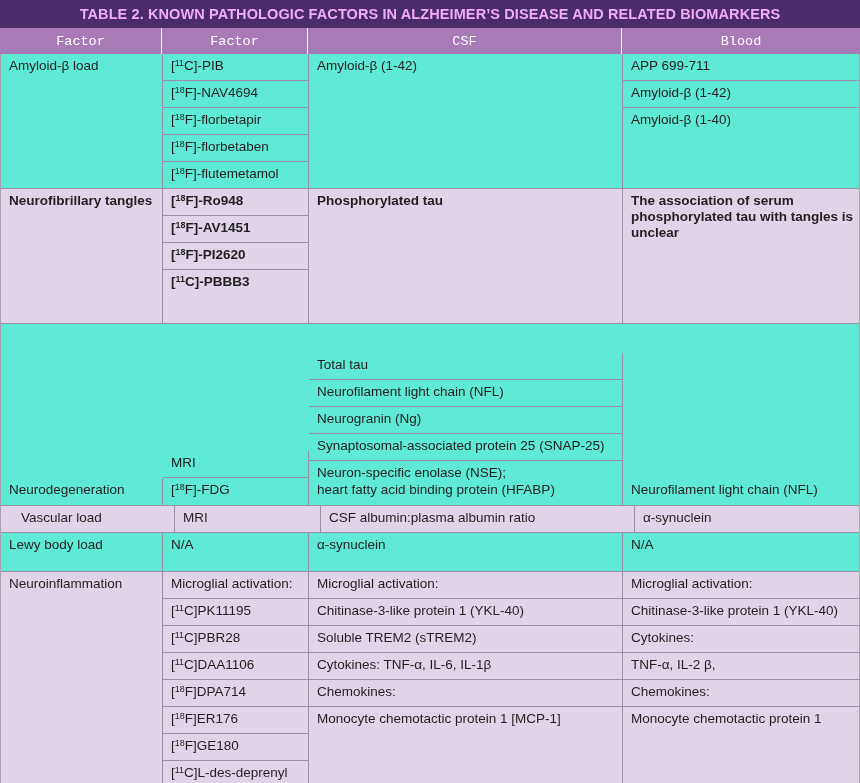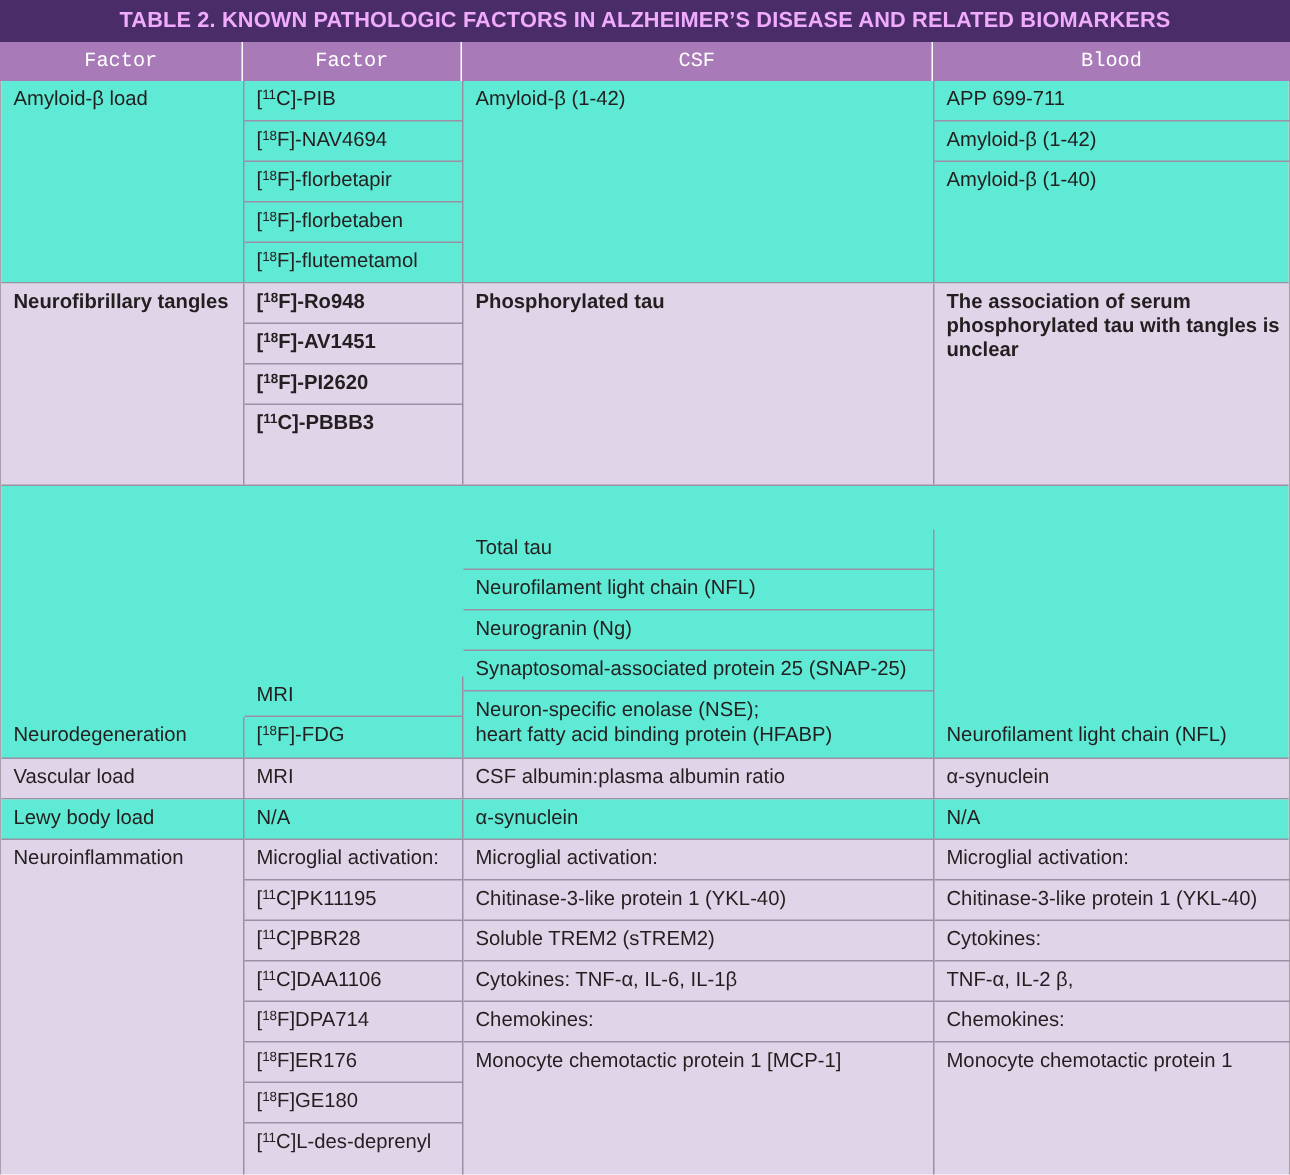--- a/index.html
+++ b/index.html
@@ -189,39 +189,39 @@
           <div class="cell">Neurogranin (Ng)</div>
           <div class="cell">Synaptosomal-associated protein 25 (SNAP-25)</div>
           <div class="cell tall h2 nb">Neuron-specific enolase (NSE);<br>heart fatty acid binding protein (HFABP)</div>
           <div class="cell filler"></div>
         </div>
         <div class="col c4">
           <div class="cell nb">Neurofilament light chain (NFL)</div>
           <div class="cell filler"></div>
         </div>
       </div>
-      <div class="section tint" style="height: 27px;">
+      <div class="section tint" style="height: 27px; padding-left: 12px;">
         <div class="col c1">
           <div class="cell nb">Vascular load</div>
           <div class="cell filler"></div>
         </div>
         <div class="col c2">
           <div class="cell nb">MRI</div>
           <div class="cell filler"></div>
         </div>
         <div class="col c3">
           <div class="cell nb">CSF albumin:plasma albumin ratio</div>
           <div class="cell filler"></div>
         </div>
         <div class="col c4">
           <div class="cell nb">α-synuclein</div>
           <div class="cell filler"></div>
         </div>
       </div>
-      <div class="section plain" style="height: 27px;">
+      <div class="section plain" style="height: 39px;">
         <div class="col c1">
           <div class="cell nb">Lewy body load</div>
           <div class="cell filler"></div>
         </div>
         <div class="col c2">
           <div class="cell nb">N/A</div>
           <div class="cell filler"></div>
         </div>
         <div class="col c3">
           <div class="cell nb">α-synuclein</div>

